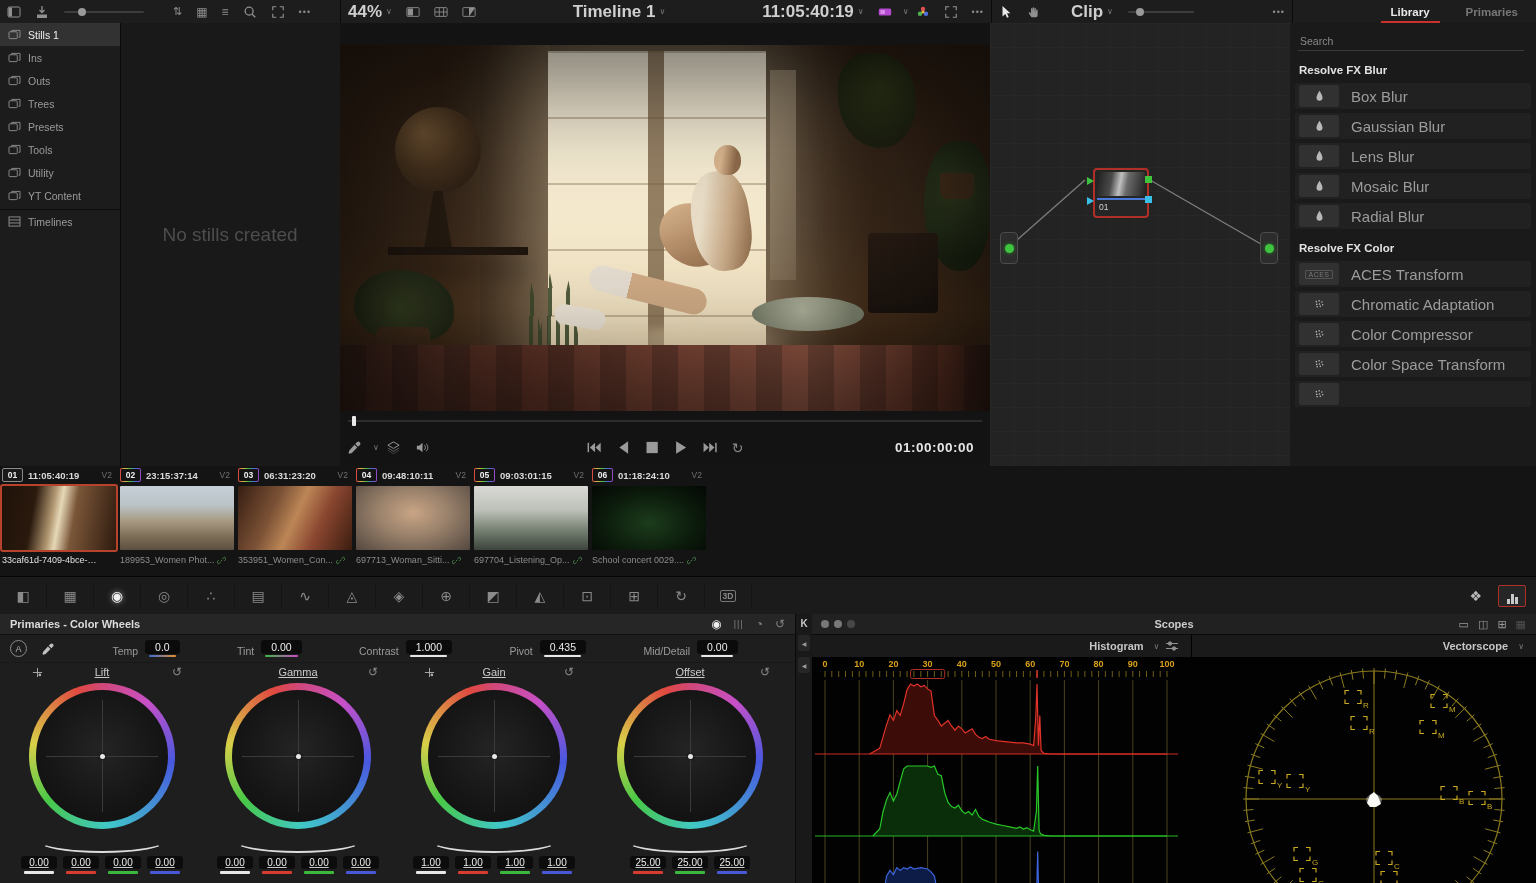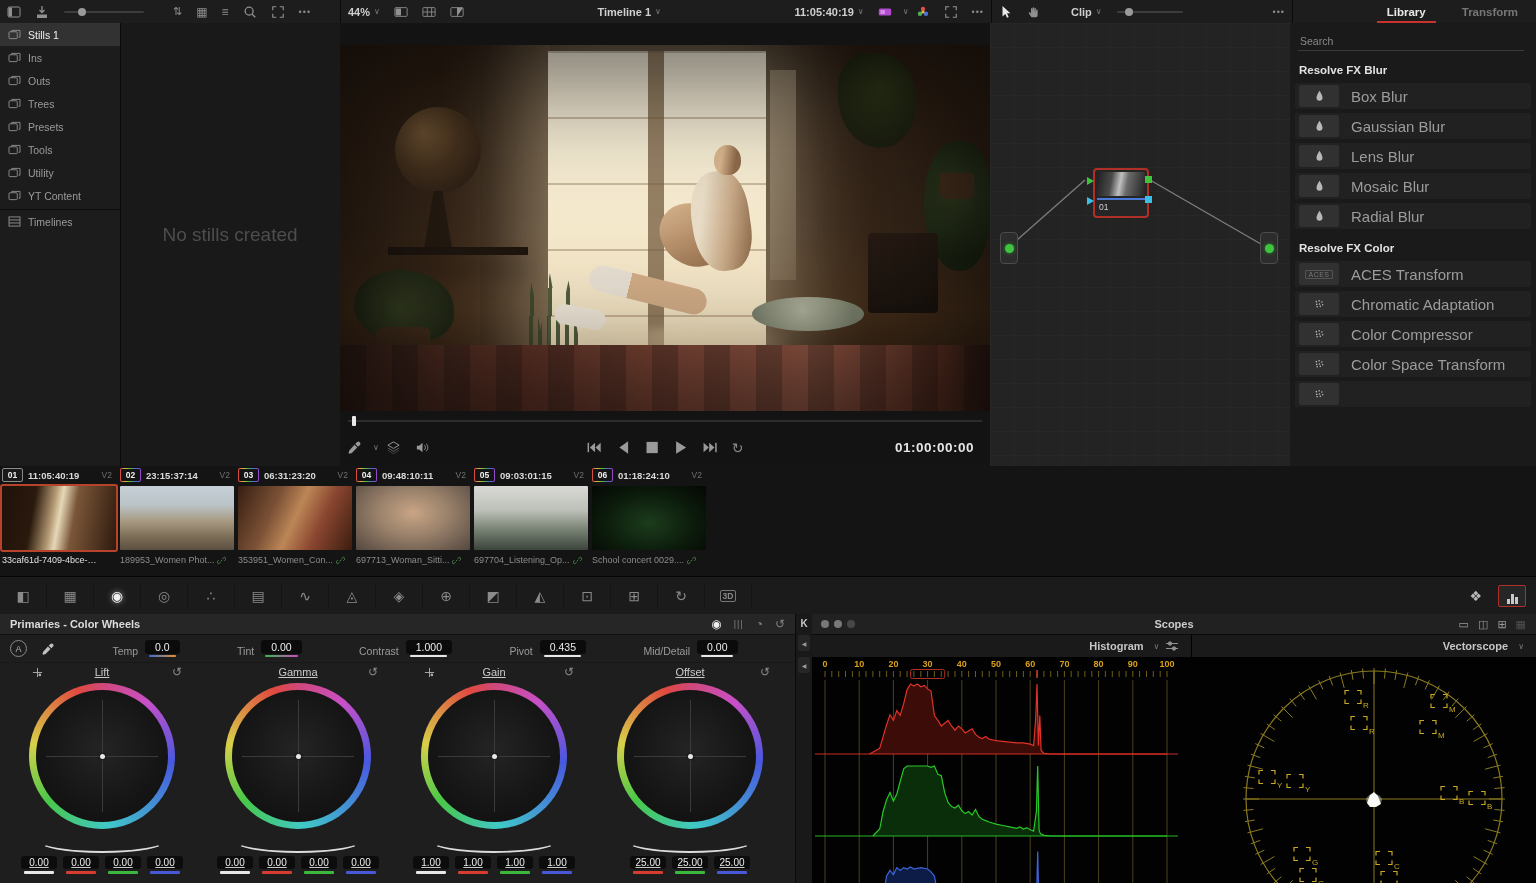--- a/index.html
+++ b/index.html
@@ -11,21 +11,21 @@
   .ico svg{width:14px;height:14px;}
   .chev{font-size:8px;color:#7a7a7a;margin-left:4px;}
   .more{font-size:9px;color:#8a8a8a;letter-spacing:1px;}
 
   
   #topbar{position:absolute;top:0;left:0;width:1536px;height:23px;background:#1d1d1d;border-bottom:1px solid #050505;display:flex;}
   .tb-sec{display:flex;align-items:center;height:100%;border-right:1px solid #0a0a0a;}
   .tb-btn{display:flex;align-items:center;height:100%;padding:0 7px;cursor:default;}
   .slider{width:80px;height:2px;background:#3c3c3c;border-radius:1px;position:relative;margin:0 8px;}
   .slider .knob{position:absolute;top:-3px;width:8px;height:8px;border-radius:50%;background:#9a9a9a;}
-  .tb-label{font-size:11px;font-weight:bold;color:#cfcfcf;}
+  .tb-label{font-size:17px;font-weight:bold;color:#cfcfcf;}
   #tabs{margin-left:auto;display:flex;align-items:center;height:100%;}
   .tab{position:relative;height:100%;display:flex;align-items:center;padding:0 18px;font-size:11.5px;font-weight:bold;color:#777;}
   .tab.active{color:#e8e8e8;}
   .tab.active::after{content:"";position:absolute;left:8px;right:8px;bottom:0;height:2px;background:#c8322a;}
 
   
   #gallery{position:absolute;top:23px;left:0;width:340px;height:443px;background:#191919;border-right:1px solid #050505;}
   #gallery-list{position:absolute;top:0;left:0;width:120px;height:100%;background:#1c1c1c;border-right:1px solid #0a0a0a;}
   .g-item{display:flex;align-items:center;height:23px;padding-left:8px;font-size:10.5px;color:#9a9a9a;gap:7px;}
   .g-item.active{background:#323232;color:#f0f0f0;}
@@ -330,21 +330,21 @@
         <span class="chev">∨</span>
       </span>
       <span class="slider" style="width:66px">
           <span class="knob" style="left:12%"></span>
         </span>
       <span class="tb-btn more" style="margin-left:auto">•••</span>
     </div>
     <div class="tb-sec" style="flex:1;border-right:none">
       <div id="tabs">
         <span class="tab active">Library</span>
-        <span class="tab">Transform</span>
+        <span class="tab">Primaries</span>
       </div>
     </div>
   </div>
 
   <div id="gallery">
     <div id="gallery-list">
         <div class="g-item active">
           <span class="ico">
             <svg viewBox="0 0 14 12" fill="none" stroke="currentColor">
               <rect x="1" y="3" width="9" height="7.5" rx="1"></rect>

